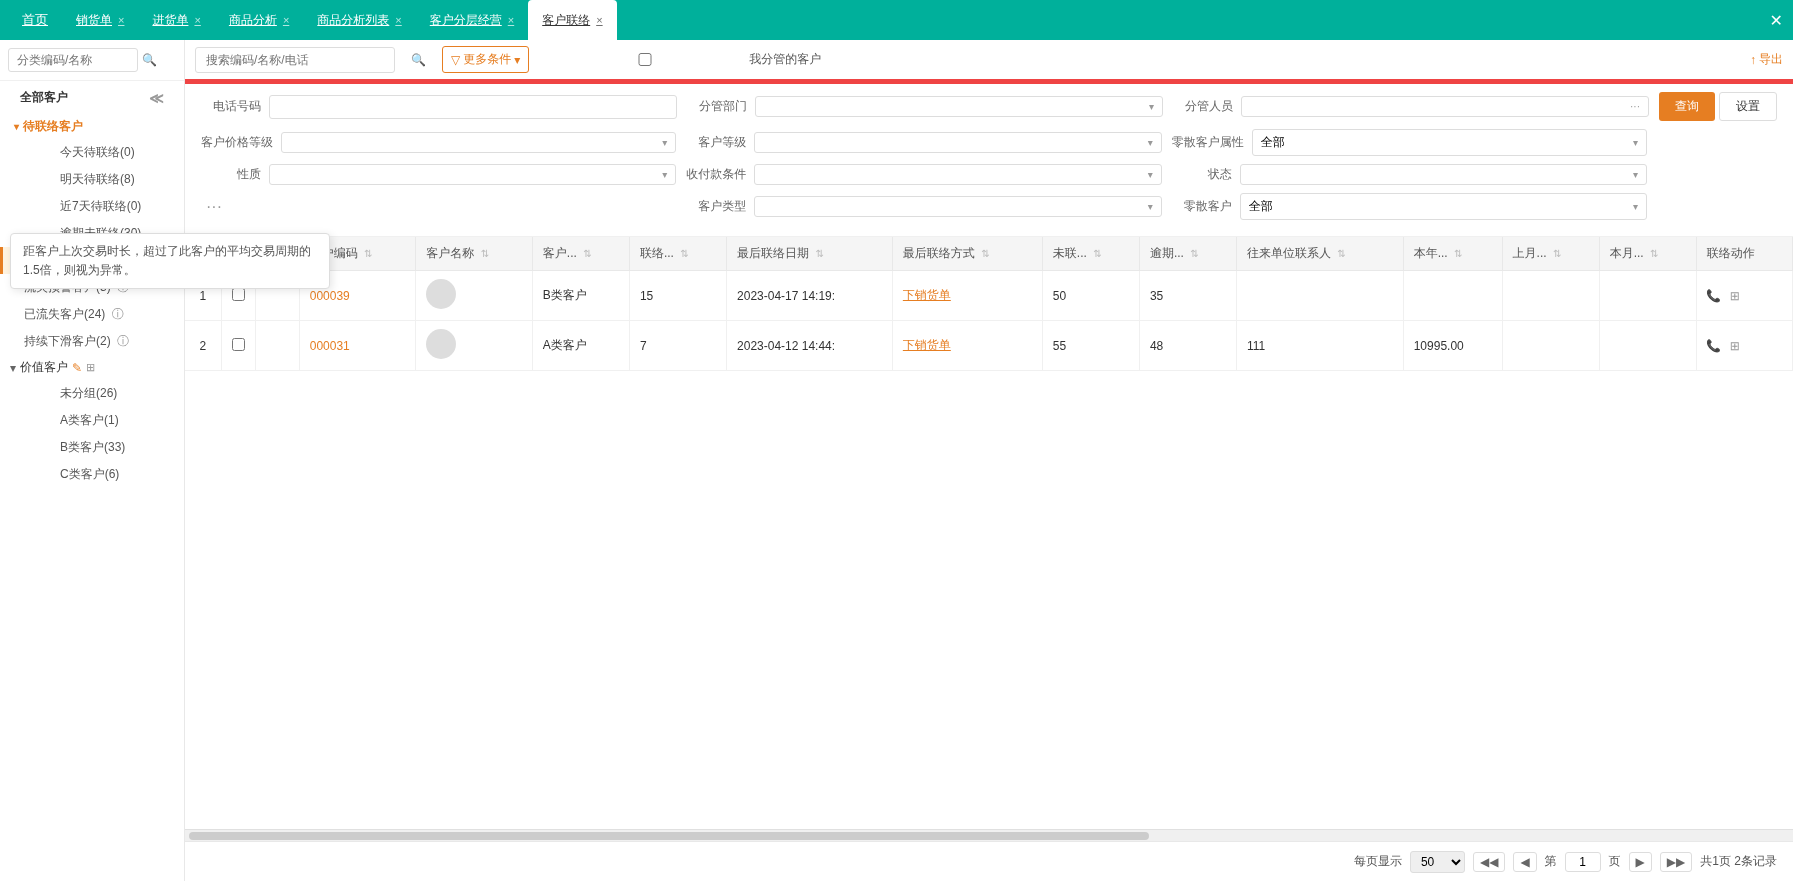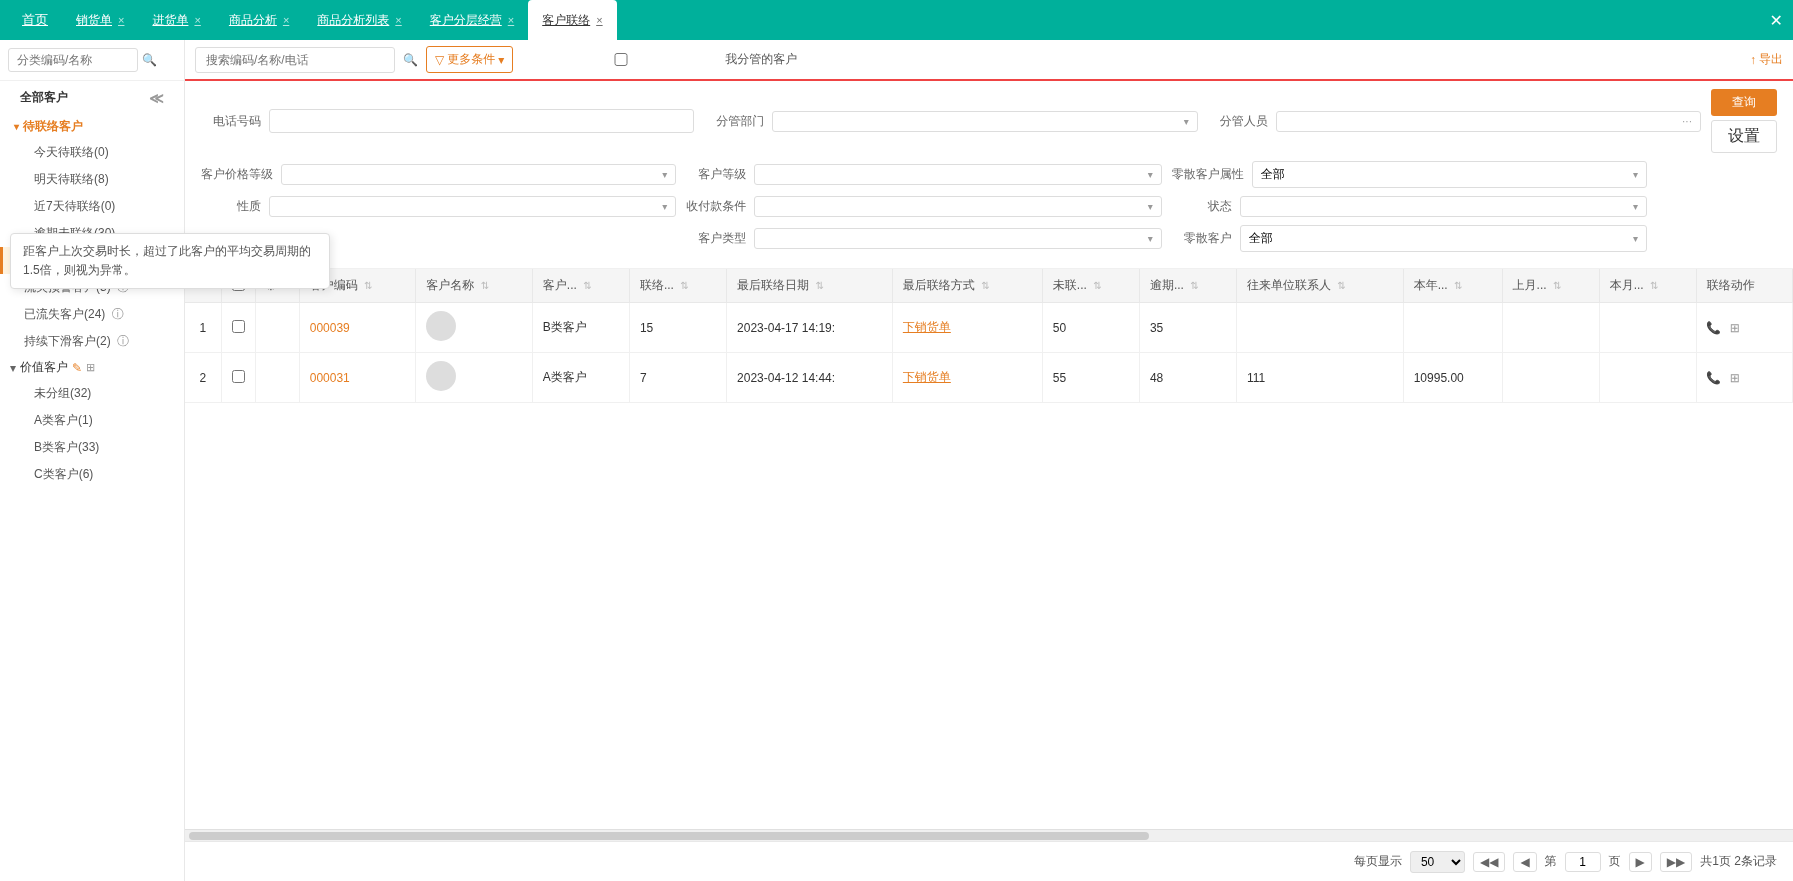--- a/index.html
+++ b/index.html
@@ -140,22 +140,22 @@
       flex-direction: column;
       overflow: hidden;
     }
 
     
     .filter-bar {
       background: white;
       padding: 6px 10px;
       display: flex;
       align-items: center;
-      border-bottom: 2px solid #ef4444;
-      gap: 8px;
+      border-bottom: 5px solid #ef4444;
+      gap: 16px;
     }
     .filter-bar input {
       border: 1px solid #ddd;
       border-radius: 3px;
       padding: 5px 10px;
       width: 200px;
       font-size: 12px;
       outline: none;
     }
     .filter-bar .search-btn { color: #e67e22; cursor: pointer; }
@@ -223,40 +223,39 @@
     .filter-input {
       flex: 1;
       border: 1px solid #ddd;
       border-radius: 3px;
       padding: 4px 8px;
       font-size: 12px;
       outline: none;
     }
     .filter-btn-group {
       display: flex;
-      flex-direction: column;
       gap: 4px;
     }
     .btn-query {
       background: #e67e22;
       color: white;
       border: none;
       border-radius: 3px;
       padding: 5px 16px;
       cursor: pointer;
       font-size: 12px;
     }
     .btn-setting {
       background: white;
       color: #333;
       border: 1px solid #ddd;
       border-radius: 3px;
       padding: 5px 16px;
       cursor: pointer;
-      font-size: 16px;
+      font-size: 12px;
     }
     .filter-more-dots {
       color: #999;
       cursor: pointer;
       padding: 0 5px;
       font-size: 16px;
     }
 
     
     .table-area {
@@ -355,21 +354,21 @@
 
     
     .sidebar-item-active {
       background: #fff3e0;
       border-left: 3px solid #e67e22;
       padding-left: 21px;
       color: #e67e22;
     }
 
     .sidebar-subsection {
-      padding-left: 10px;
+      padding-left: 36px;
     }
   </style>
 </head>
 <body>
 
 <div class="top-nav">
   <div class="nav-item">首页</div>
   <div class="nav-item">
     <span>销货单</span>
     <span class="close-x">×</span>
@@ -440,21 +439,21 @@
       <span style="color:#999; margin-left:3px;">ⓘ</span>
     </div>
 
     <div class="sidebar-group">
       <span class="arrow">▾</span>
       <span>价值客户</span>
       <span style="margin-left:4px; color:#e67e22;">✎</span>
       <span style="margin-left:4px; color:#999; font-size:11px;">⊞</span>
     </div>
     <div class="sidebar-subsection">
-      <div class="sidebar-item">未分组(32)</div>
+      <div class="sidebar-item">未分组(26)</div>
       <div class="sidebar-item">A类客户(1)</div>
       <div class="sidebar-item">B类客户(33)</div>
       <div class="sidebar-item">C类客户(6)</div>
     </div>
   </div>
 
   <div class="right-content">
 
     <div class="filter-bar">
       <input type="text" placeholder="搜索编码/名称/电话" style="">

